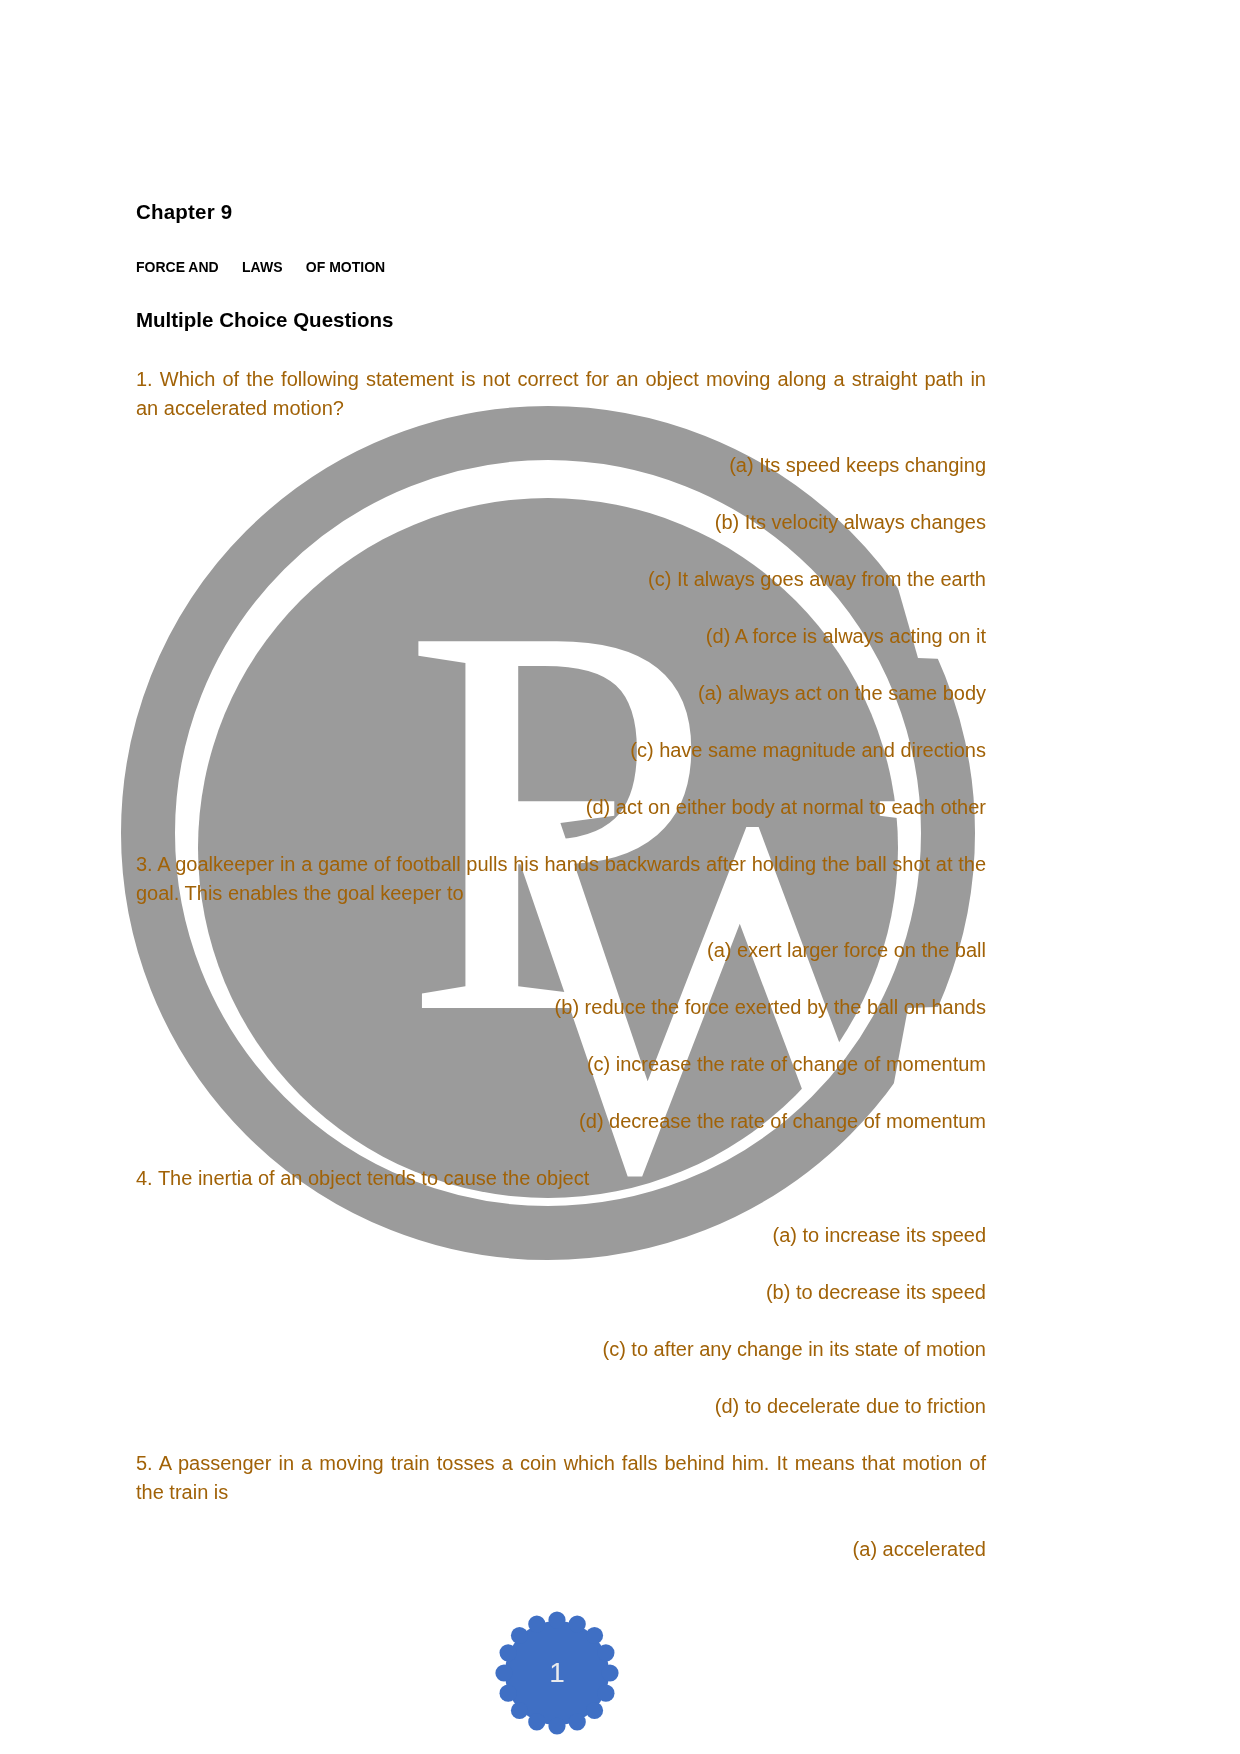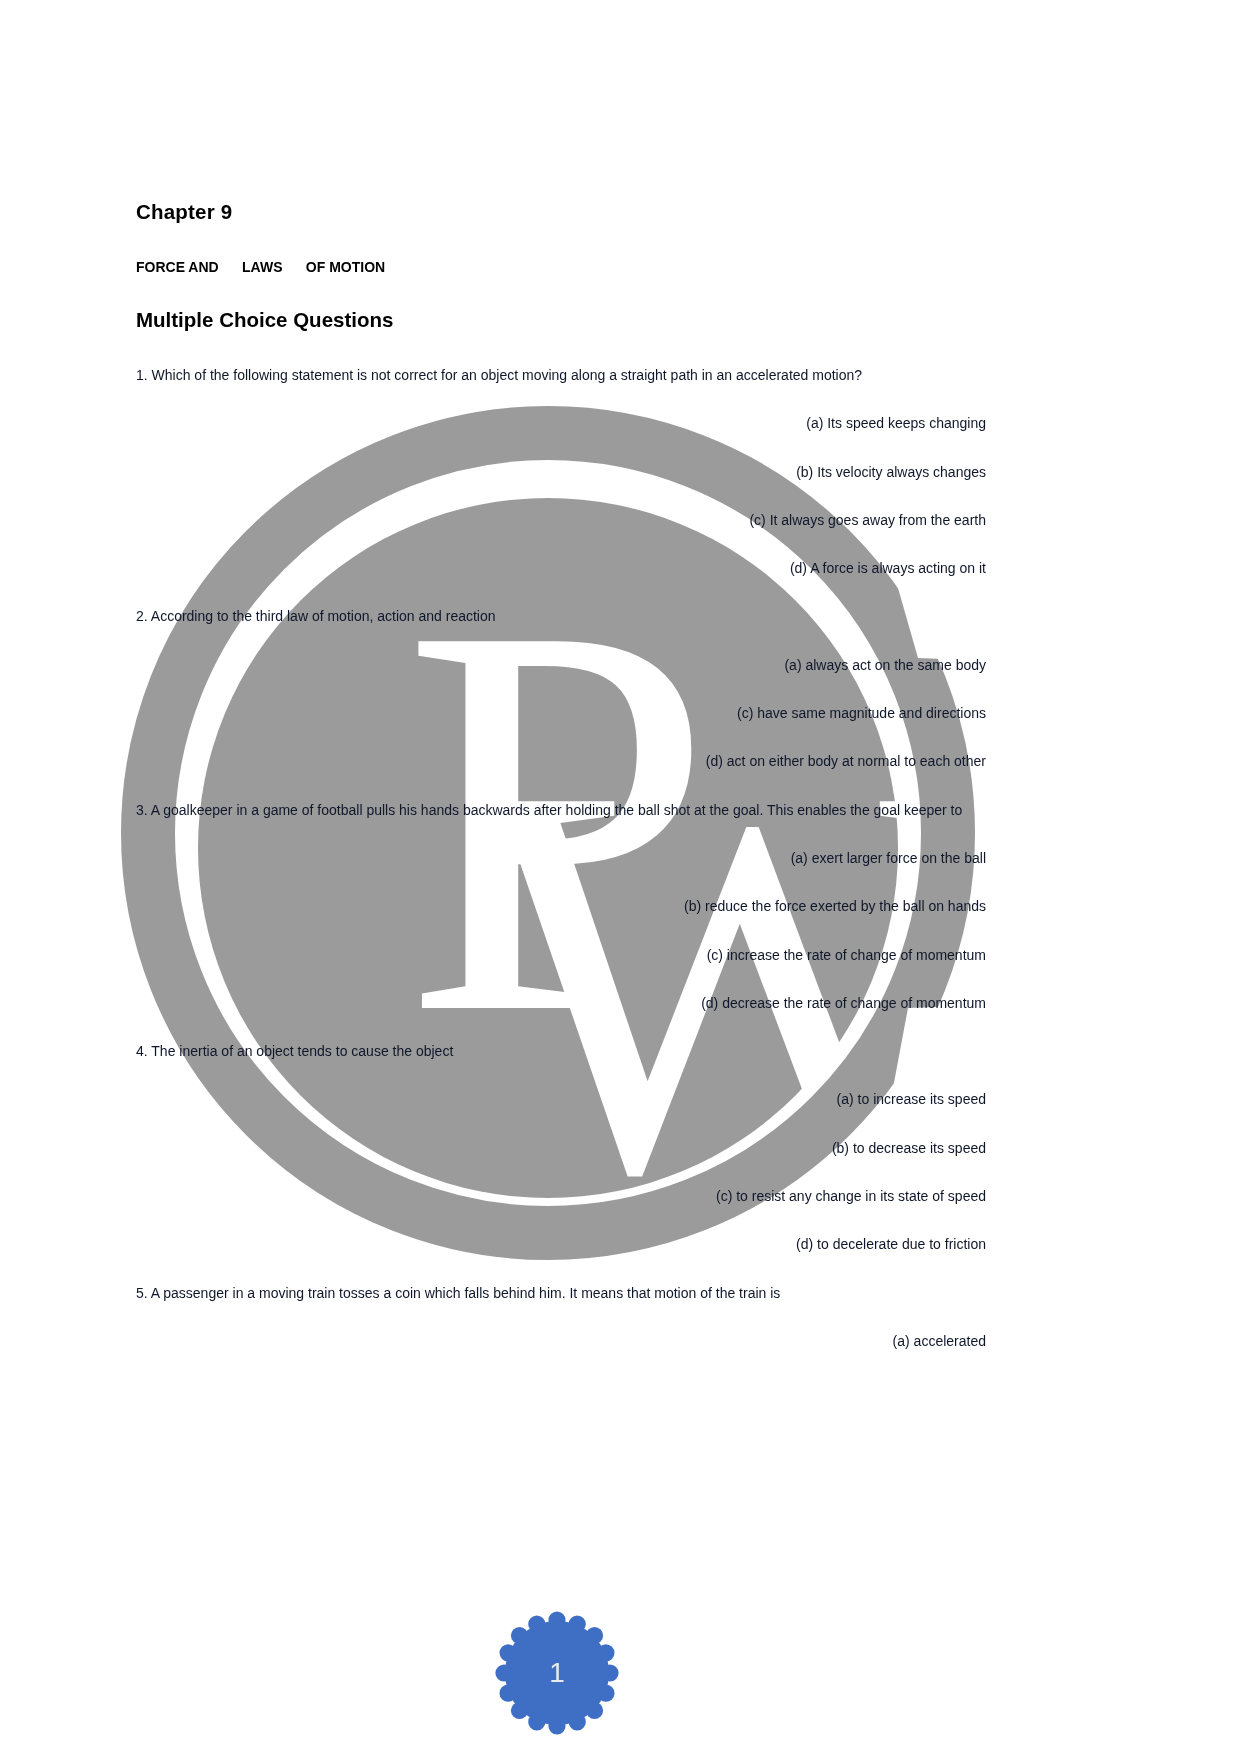--- a/index.html
+++ b/index.html
@@ -61,24 +61,24 @@
     white-space: pre;
   }
   h3.section {
     font-size: 20.5px;
     font-weight: bold;
     margin: 0 0 32px 0;
     line-height: 1.2;
   }
 
   p.q, p.opt {
-    font-size: 14px;
+    font-size: 20px;
     line-height: 1.45;
     margin: 0 0 28px 0;
-    color: #0f172a;
+    color: #a16207;
   }
   p.q {
     text-align: justify;
     text-justify: inter-word;
   }
   p.opt {
     text-align: right;
   }
 
   
@@ -144,35 +144,34 @@
     <h2 class="doc-title">FORCE AND      LAWS      OF MOTION</h2>
 
     <h3 class="section">Multiple Choice Questions</h3>
 
     <p class="q">1. Which of the following statement is not correct for an object moving along a straight path in an accelerated motion?</p>
     <p class="opt">(a) Its speed keeps changing</p>
     <p class="opt">(b) Its velocity always changes</p>
     <p class="opt">(c) It always goes away from the earth</p>
     <p class="opt">(d) A force is always acting on it</p>
 
-    <p class="q">2. According to the third law of motion, action and reaction</p>
     <p class="opt">(a) always act on the same body</p>
     <p class="opt">(c) have same magnitude and directions</p>
     <p class="opt">(d) act on either body at normal to each other</p>
 
     <p class="q">3. A goalkeeper in a game of football pulls his hands backwards after holding the ball shot at the goal. This enables the goal keeper to</p>
     <p class="opt">(a) exert larger force on the ball</p>
     <p class="opt">(b) reduce the force exerted by the ball on hands</p>
     <p class="opt">(c) increase the rate of change of momentum</p>
     <p class="opt">(d) decrease the rate of change of momentum</p>
 
     <p class="q">4. The inertia of an object tends to cause the object</p>
     <p class="opt">(a) to increase its speed</p>
     <p class="opt">(b) to decrease its speed</p>
-    <p class="opt">(c) to resist any change in its state of speed</p>
+    <p class="opt">(c) to after any change in its state of motion</p>
     <p class="opt">(d) to decelerate due to friction</p>
 
     <p class="q">5. A passenger in a moving train tosses a coin which falls behind him.  It means that motion of the train is</p>
     <p class="opt">(a) accelerated</p>
 
   </div>
 
   <div class="page-badge">
     <svg viewBox="0 0 128 128" xmlns="http://www.w3.org/2000/svg" aria-hidden="true">
       <g>

